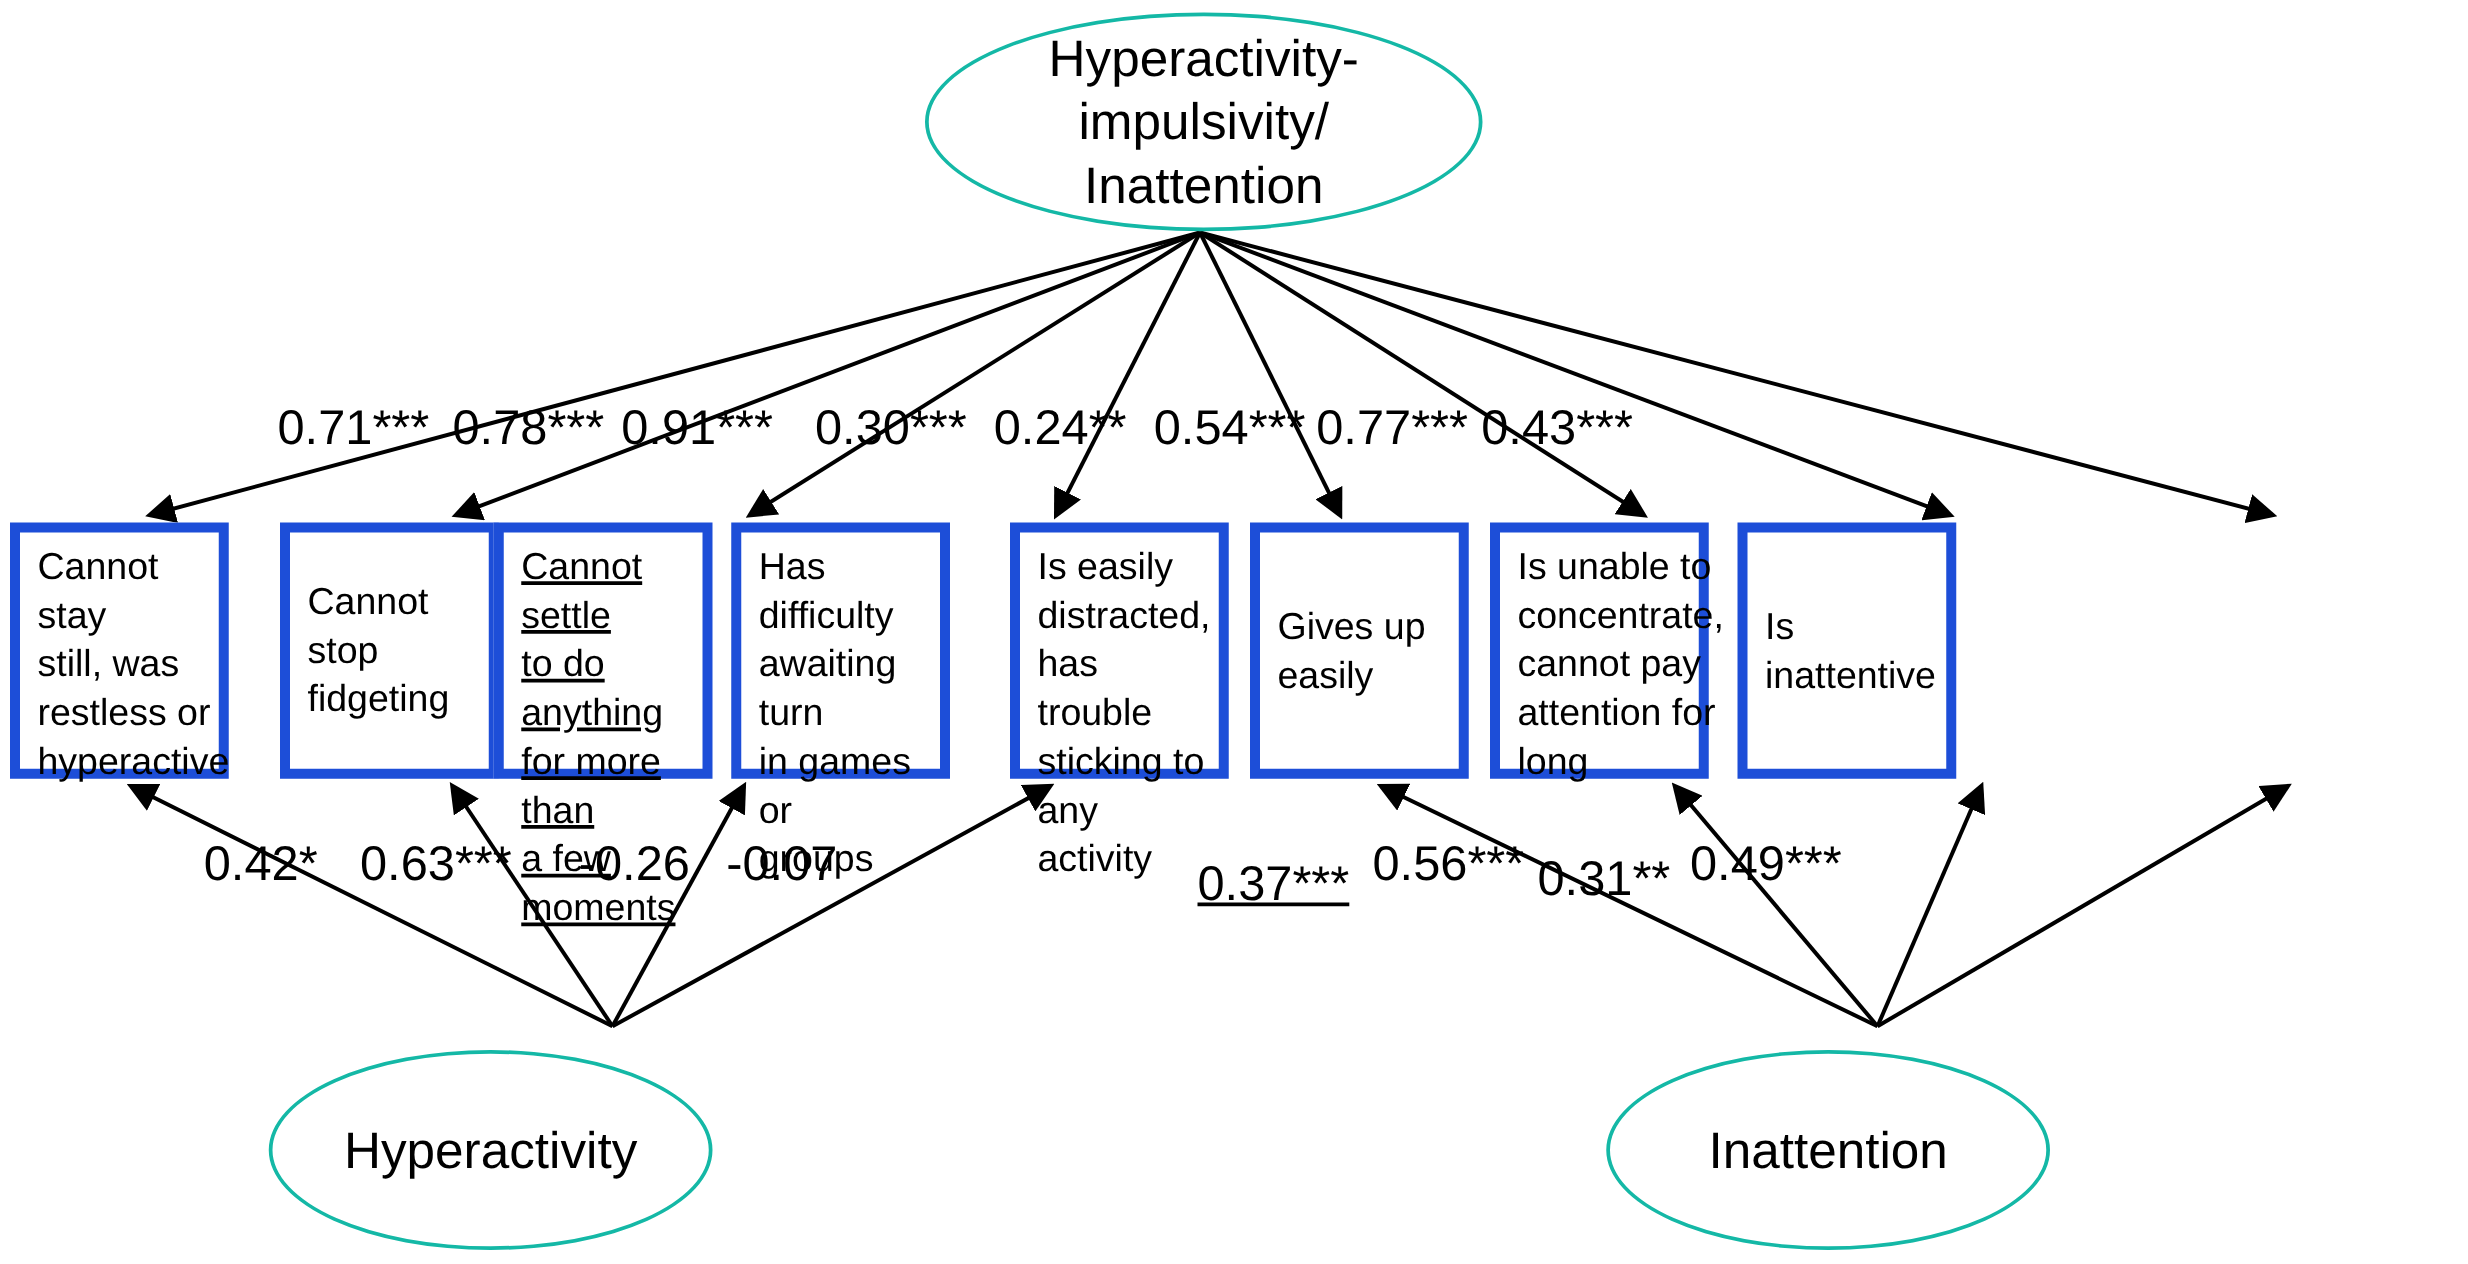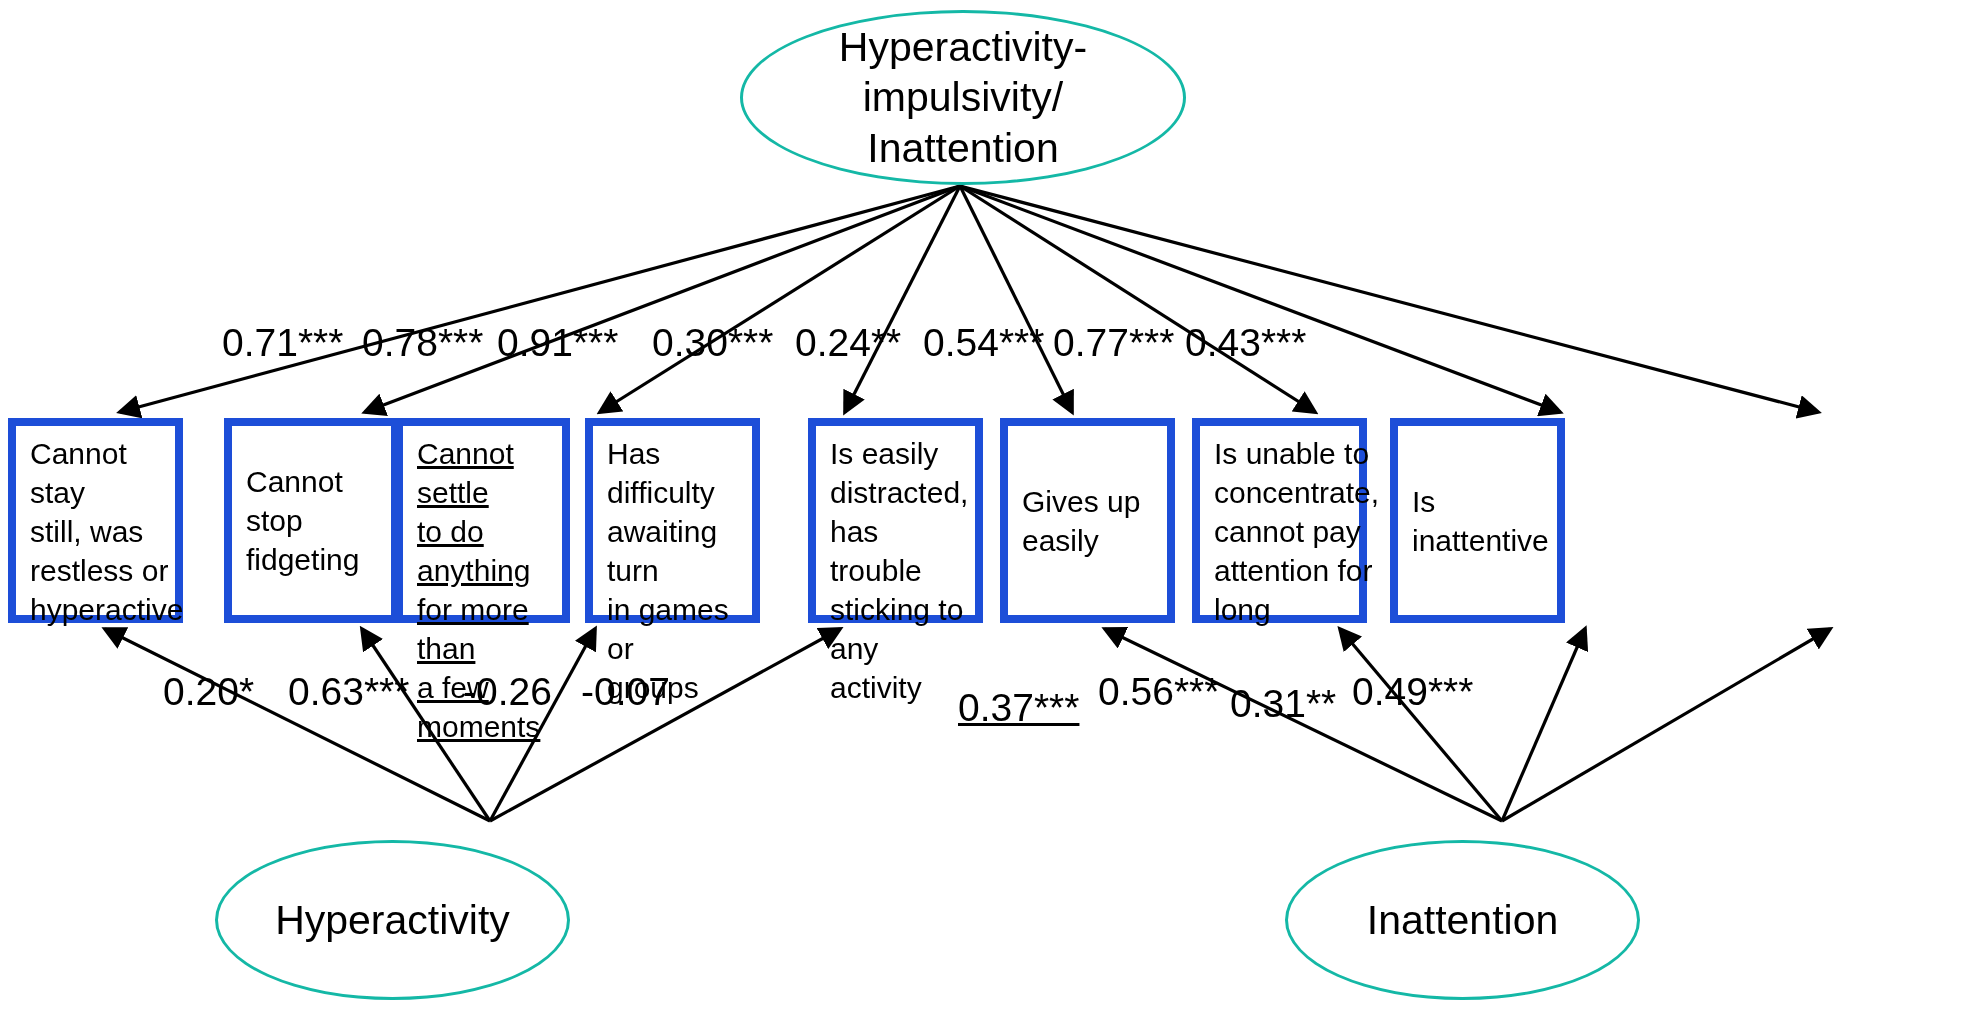--- a/index.html
+++ b/index.html
@@ -180,21 +180,21 @@
 
   <div class="edge-label" style="left:222px; top:323px;">0.71***</div>
   <div class="edge-label" style="left:362px; top:323px;">0.78***</div>
   <div class="edge-label" style="left:497px; top:323px;">0.91***</div>
   <div class="edge-label" style="left:652px; top:323px;">0.30***</div>
   <div class="edge-label" style="left:795px; top:323px;">0.24**</div>
   <div class="edge-label" style="left:923px; top:323px;">0.54***</div>
   <div class="edge-label" style="left:1053px; top:323px;">0.77***</div>
   <div class="edge-label" style="left:1185px; top:323px;">0.43***</div>
 
-  <div class="edge-label" style="left:163px; top:672px;">0.20*</div>
+  <div class="edge-label" style="left:163px; top:672px;">0.42*</div>
   <div class="edge-label" style="left:288px; top:672px;">0.63***</div>
   <div class="edge-label" style="left:463px; top:672px;">-0.26</div>
   <div class="edge-label" style="left:581px; top:672px;">-0.07</div>
 
   <div class="edge-label" style="left:958px; top:688px;text-decoration:underline;">0.37***</div>
   <div class="edge-label" style="left:1098px; top:672px;">0.56***</div>
   <div class="edge-label" style="left:1230px; top:672px;margin-top:12px;">0.31**</div>
   <div class="edge-label" style="left:1352px; top:672px;">0.49***</div>
 
 </div>

